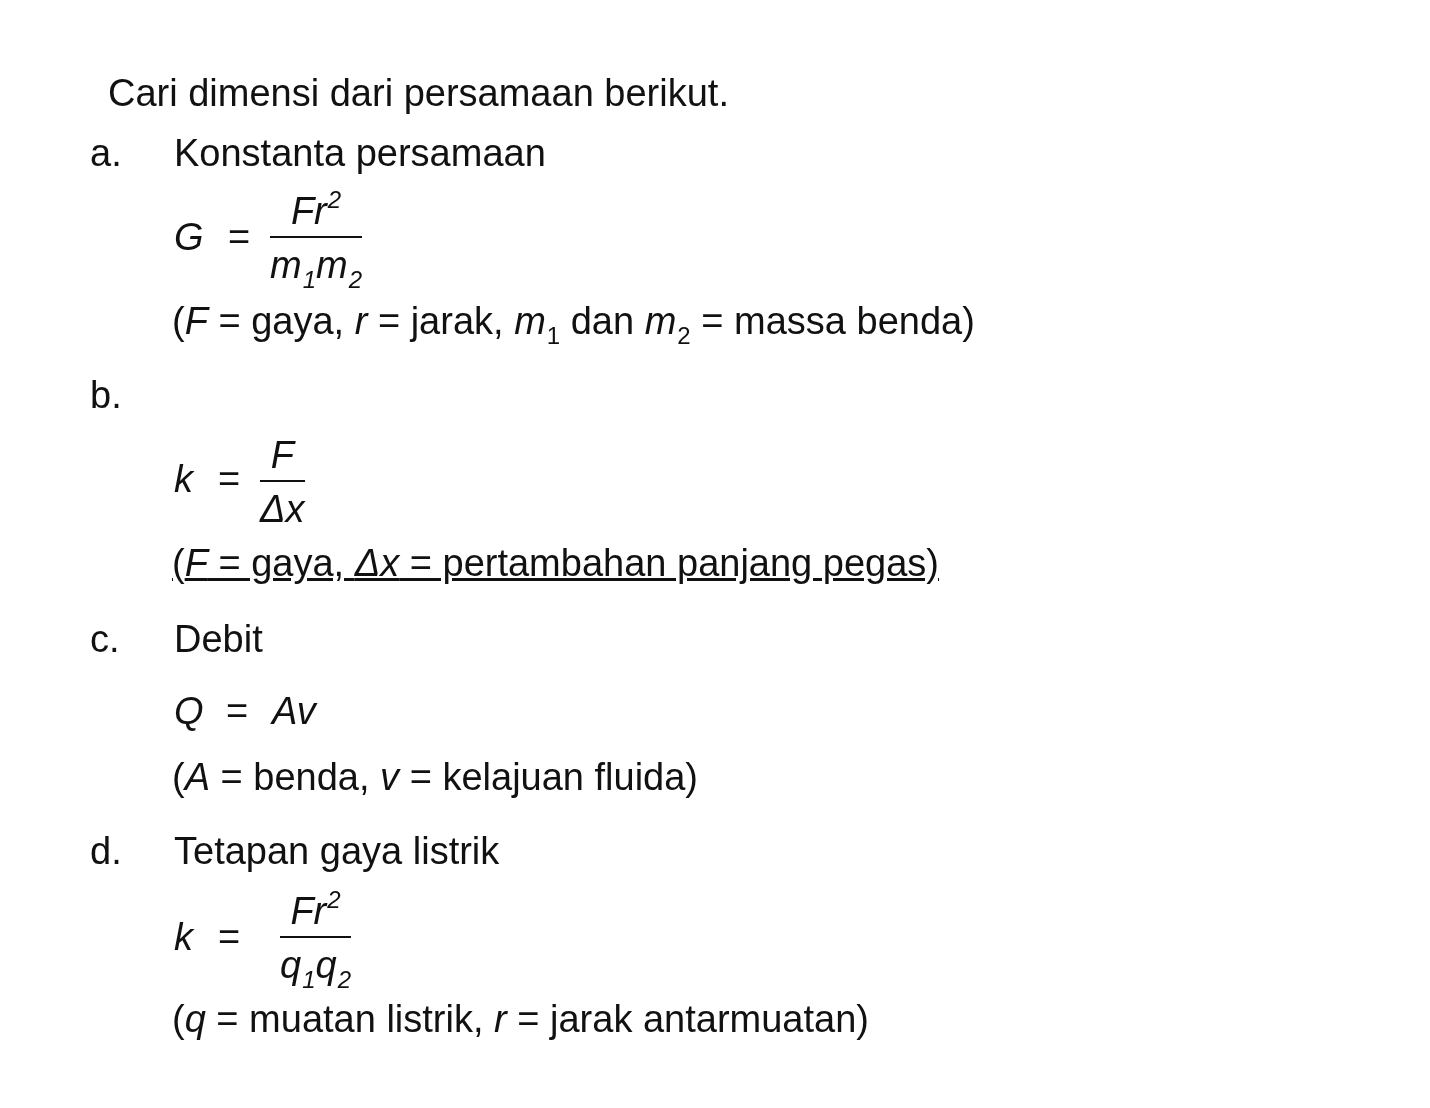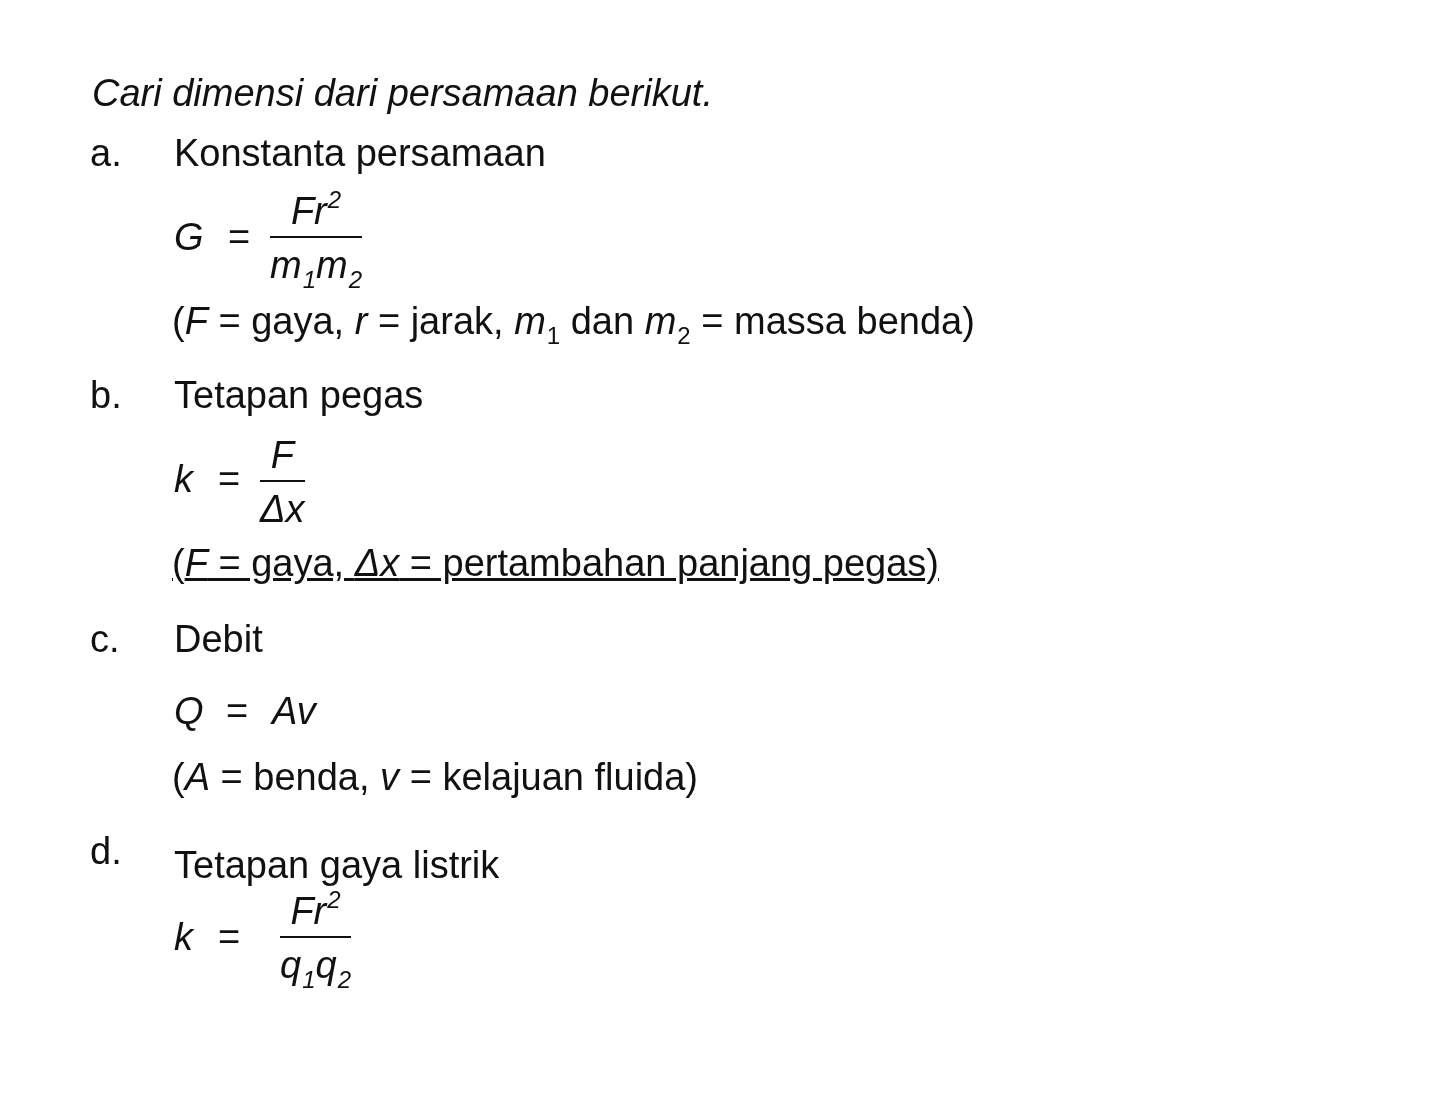--- a/index.html
+++ b/index.html
@@ -14,37 +14,36 @@
   .sup { font-size: 24px; vertical-align: 16px; margin-left: 1px; }
   .frac { position: absolute; display: flex; flex-direction: column; align-items: center; }
   .frac .num, .frac .den { font-size: 38px; font-style: italic; line-height: 1; white-space: nowrap; }
   .frac .bar { height: 2px; background: #111; width: 100%; margin: 6px 0 8px 0; }
 </style>
 </head>
 <body>
 
 <div class="doc">
 
-  <div class="t" style="left:92px; top:74px;font-style:italic;">Cari dimensi dari persamaan berikut.</div>
+  <div class="t" style="left:108px; top:74px;">Cari dimensi dari persamaan berikut.</div>
 
   <div class="t" style="left:90px; top:134px;">a.</div>
   <div class="t" style="left:174px; top:134px;">Konstanta persamaan</div>
   <div class="t i" style="left:174px; top:218px;">G</div>
   <div class="t" style="left:228px; top:218px;">=</div>
   <div class="frac" style="left:270px; top:188px;">
     <div class="num"><span>Fr</span><span class="sup">2</span></div>
     <div class="bar"></div>
     <div class="den"><span>m</span><span class="sub">1</span><span>m</span><span class="sub">2</span></div>
   </div>
   <div class="t" style="left:172px; top:302px;">
     <span>(</span><span class="i">F</span><span> = gaya, </span><span class="i">r</span><span> = jarak, </span><span class="i">m</span><span class="sub">1</span><span> dan </span><span class="i">m</span><span class="sub">2</span><span> = massa benda)</span>
   </div>
 
   <div class="t" style="left:90px; top:376px;">b.</div>
-  <div class="t" style="left:174px; top:376px;">Tetapan pegas</div>
   <div class="t i" style="left:174px; top:460px;">k</div>
   <div class="t" style="left:218px; top:460px;">=</div>
   <div class="frac" style="left:260px; top:436px;">
     <div class="num">F</div>
     <div class="bar"></div>
     <div class="den">Δx</div>
   </div>
   <div class="t" style="left:172px; top:544px;text-decoration:underline;">
     <span>(</span><span class="i">F</span><span> = gaya, </span><span class="i">Δx</span><span> = pertambahan panjang pegas)</span>
   </div>
@@ -52,22 +51,25 @@
   <div class="t" style="left:90px; top:620px;">c.</div>
   <div class="t" style="left:174px; top:620px;">Debit</div>
   <div class="t i" style="left:174px; top:692px;">Q</div>
   <div class="t" style="left:226px; top:692px;">=</div>
   <div class="t i" style="left:272px; top:692px;">Av</div>
   <div class="t" style="left:172px; top:758px;">
     <span>(</span><span class="i">A</span><span> = benda, </span><span class="i">v</span><span> = kelajuan fluida)</span>
   </div>
 
   <div class="t" style="left:90px; top:832px;">d.</div>
-  <div class="t" style="left:174px; top:832px;margin-top:14px;">Tetapan gaya listrik</div>
+  <div class="t" style="left:174px; top:832px;">Tetapan gaya listrik</div>
   <div class="t i" style="left:174px; top:918px;">k</div>
   <div class="t" style="left:218px; top:918px;">=</div>
   <div class="frac" style="left:280px; top:888px;">
     <div class="num"><span>Fr</span><span class="sup">2</span></div>
     <div class="bar"></div>
     <div class="den"><span>q</span><span class="sub">1</span><span>q</span><span class="sub">2</span></div>
   </div>
+  <div class="t" style="left:172px; top:1000px;">
+    <span>(</span><span class="i">q</span><span> = muatan listrik, </span><span class="i">r</span><span> = jarak antarmuatan)</span>
+  </div>
 
 </div>
 
 </body></html>

